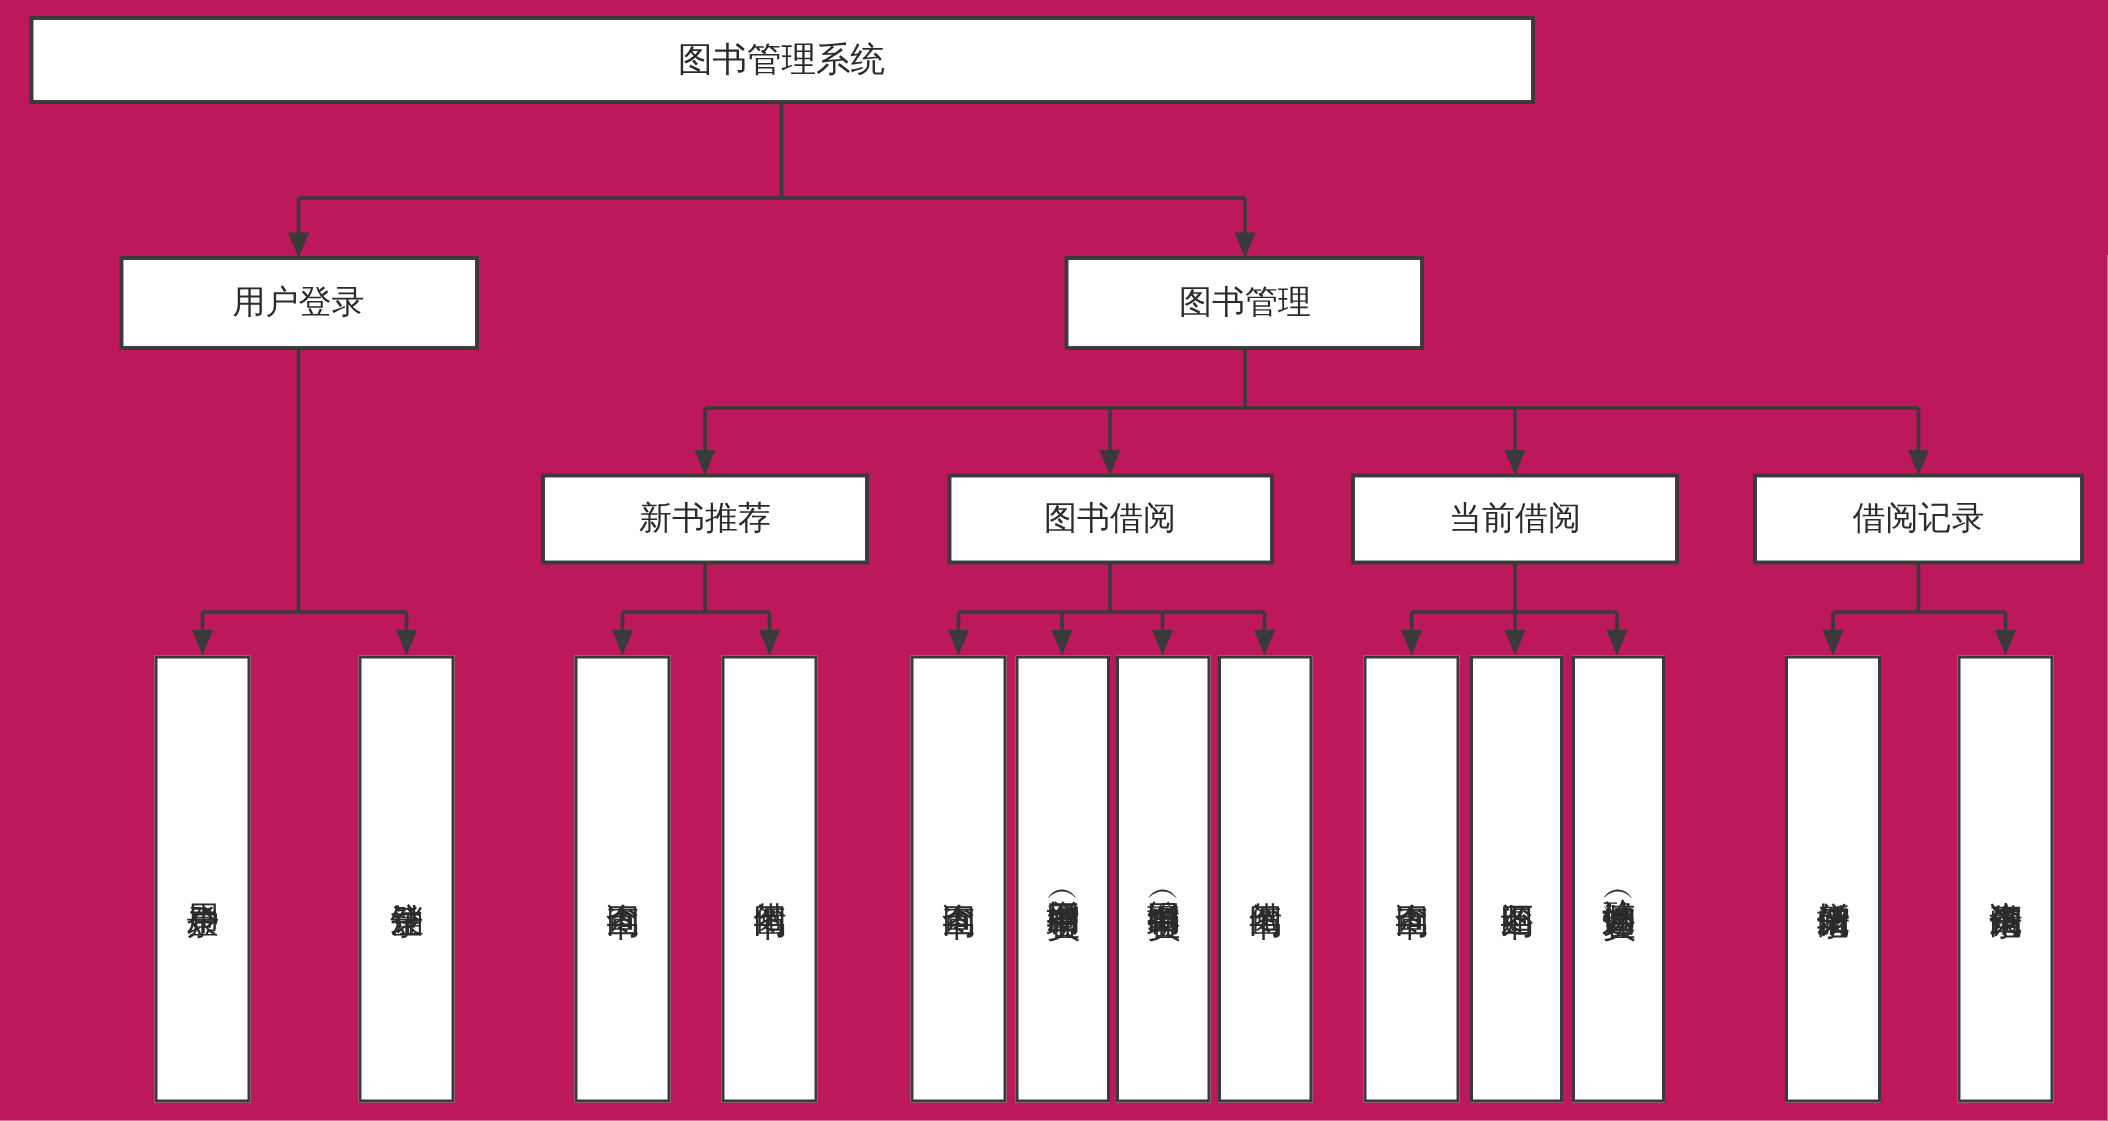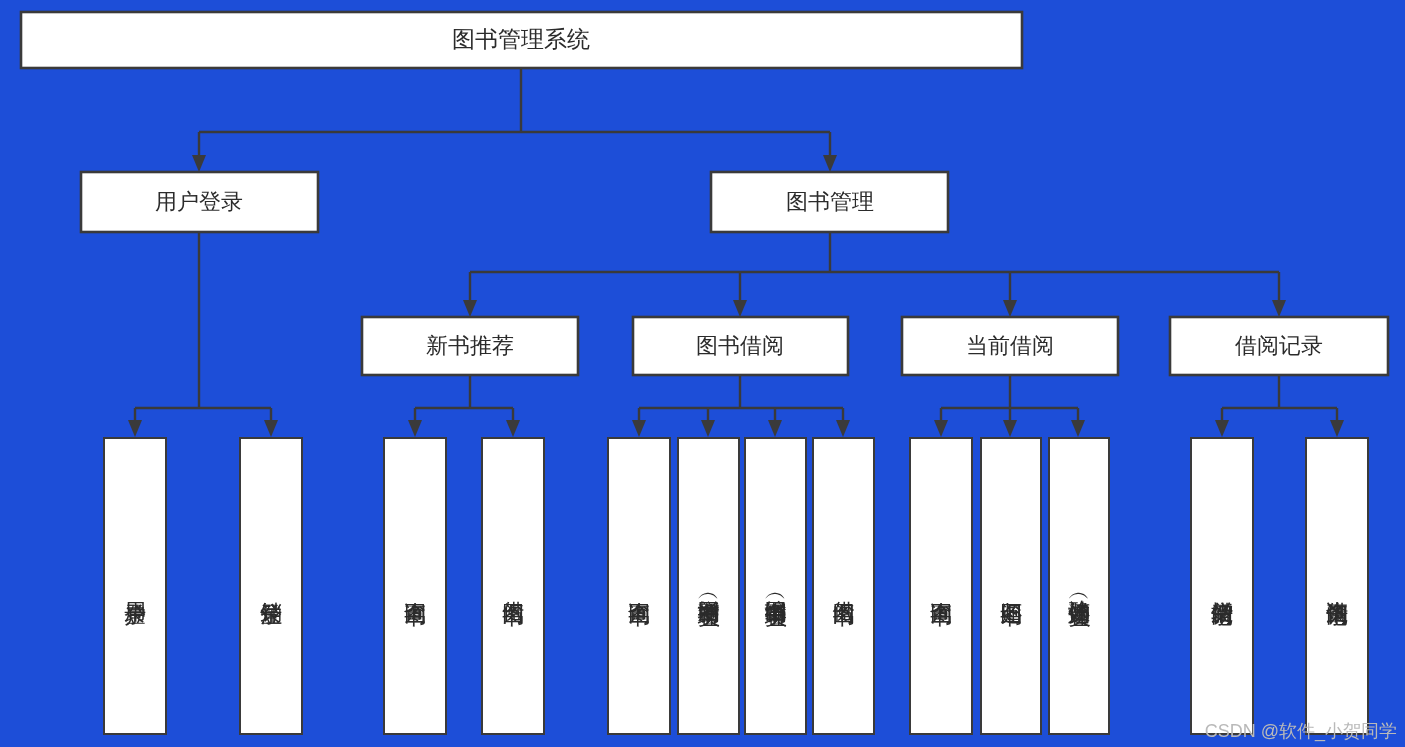--- a/index.html
+++ b/index.html
@@ -1,20 +1,20 @@
 <!DOCTYPE html>
 <html><head>
 <meta charset="utf-8">
 <style>
   html,body{margin:0;padding:0;background:#ffffff;}
   body{
     font-family:"Liberation Sans","DejaVu Sans",sans-serif;
     width:1405px;height:747px;overflow:hidden;position:relative;
   }
-  #stage{position:relative;width:1405px;height:747px;background:#1d4ed8;}
+  #stage{position:relative;width:1405px;height:747px;background:#be185d;}
   svg#diagram{position:absolute;left:0;top:0;width:1405px;height:747px;display:block;}
 
   .node-rect{fill:#ffffff;stroke:#3a3a3a;stroke-width:2.6;}
   .node-label{
     font-family:"Liberation Sans","DejaVu Sans",sans-serif;
     fill:#2b2b2b;text-anchor:middle;dominant-baseline:middle;
   }
   .lvl0-label{font-size:23px;}
   .lvl1-label{font-size:22px;}
   .lvl2-label{font-size:22px;}
@@ -181,14 +181,13 @@
     <span class="vlabel">确认归还（管理员）</span>
   </div>
 
   <div class="leaf-box" style="left:1190px;top:437px;width:64px;height:298px;">
     <span class="vlabel">新增借阅记录</span>
   </div>
   <div class="leaf-box" style="left:1305px;top:437px;width:64px;height:298px;">
     <span class="vlabel">查询借阅记录</span>
   </div>
 
-  <div class="watermark">CSDN @软件_小贺同学</div>
 </div>
 
 </body></html>

